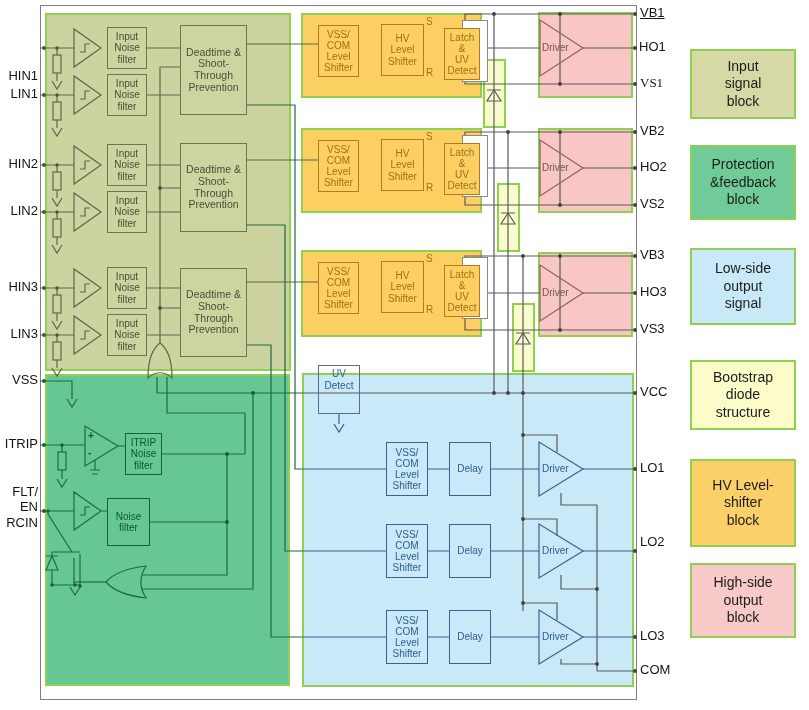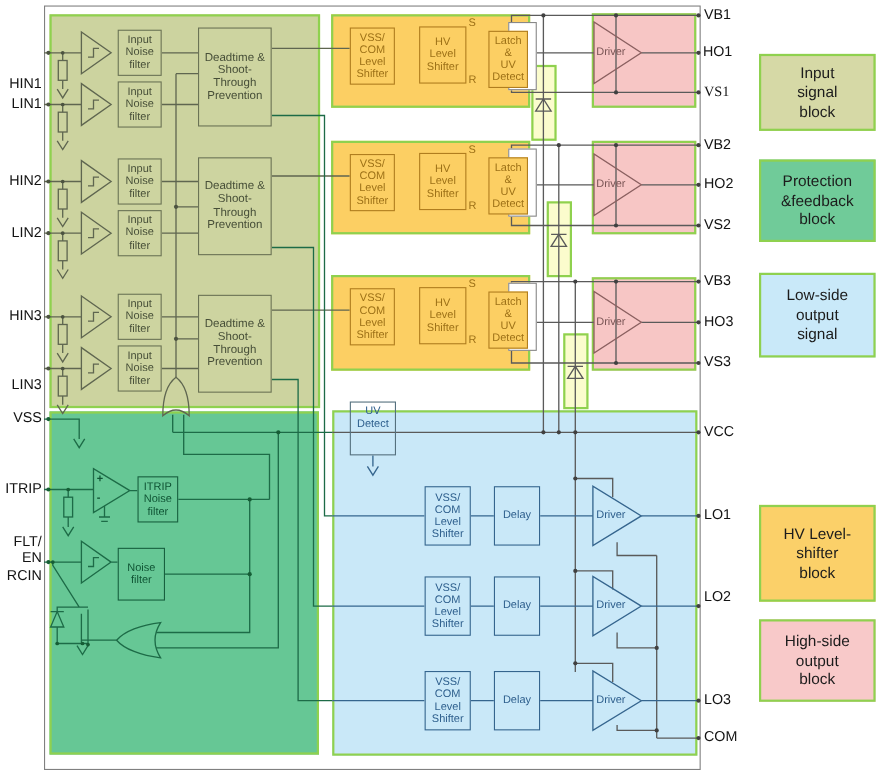--- a/index.html
+++ b/index.html
@@ -287,28 +287,28 @@
 COM
 Level
 Shifter</div>
   <div class="ibox lb" style="left:449px;top:610px;width:42px;height:54px;">Delay</div>
 
   <div class="pin pinL" style="left:0px;top:39px;margin-top:29px;">HIN1</div>
   <div class="pin pinL" style="left:0px;top:86px;">LIN1</div>
   <div class="pin pinL" style="left:0px;top:156px;">HIN2</div>
   <div class="pin pinL" style="left:0px;top:203px;">LIN2</div>
   <div class="pin pinL" style="left:0px;top:279px;">HIN3</div>
-  <div class="pin pinL" style="left:0px;top:326px;margin-top:16px;">LIN3</div>
+  <div class="pin pinL" style="left:0px;top:326px;">LIN3</div>
   <div class="pin pinL" style="left:0px;top:372px;">VSS</div>
   <div class="pin pinL" style="left:0px;top:436px;">ITRIP</div>
   <div class="pin pinL" style="left:0px;top:484px;">FLT/
 EN
 RCIN</div>
 
-  <div class="pin pinR" style="left:640px;top:5px;">VB1</div>
+  <div class="pin pinR" style="left:640px;top:5px;text-decoration:underline;">VB1</div>
   <div class="pin pinR" style="left:639px;top:39px;">HO1</div>
   <div class="pin pinR" style="left:640px;top:75px;font-family:Liberation Serif, serif;">VS1</div>
   <div class="pin pinR" style="left:640px;top:123px;">VB2</div>
   <div class="pin pinR" style="left:640px;top:159px;">HO2</div>
   <div class="pin pinR" style="left:640px;top:196px;">VS2</div>
   <div class="pin pinR" style="left:640px;top:247px;">VB3</div>
   <div class="pin pinR" style="left:640px;top:284px;">HO3</div>
   <div class="pin pinR" style="left:640px;top:321px;">VS3</div>
   <div class="pin pinR" style="left:640px;top:384px;">VCC</div>
   <div class="pin pinR" style="left:640px;top:460px;">LO1</div>
@@ -318,20 +318,23 @@
 
   <div class="lgd" style="left:690px;top:49px;width:106px;height:70px;background:#d6d9a6;">Input
 signal
 block</div>
   <div class="lgd" style="left:690px;top:145px;width:106px;height:75px;background:#70cb99;">Protection
 &amp;feedback
 block</div>
   <div class="lgd" style="left:690px;top:248px;width:106px;height:77px;background:#c9e9f9;">Low-side
 output
 signal</div>
+  <div class="lgd" style="left:690px;top:360px;width:106px;height:70px;background:#fbfcca;">Bootstrap
+diode
+structure</div>
   <div class="lgd" style="left:690px;top:459px;width:106px;height:88px;background:#fbd069;">HV Level-
 shifter
 block</div>
   <div class="lgd" style="left:690px;top:563px;width:106px;height:75px;background:#f8c9c9;">High-side
 output
 block</div>
 
 </div>
 
 </body></html>

